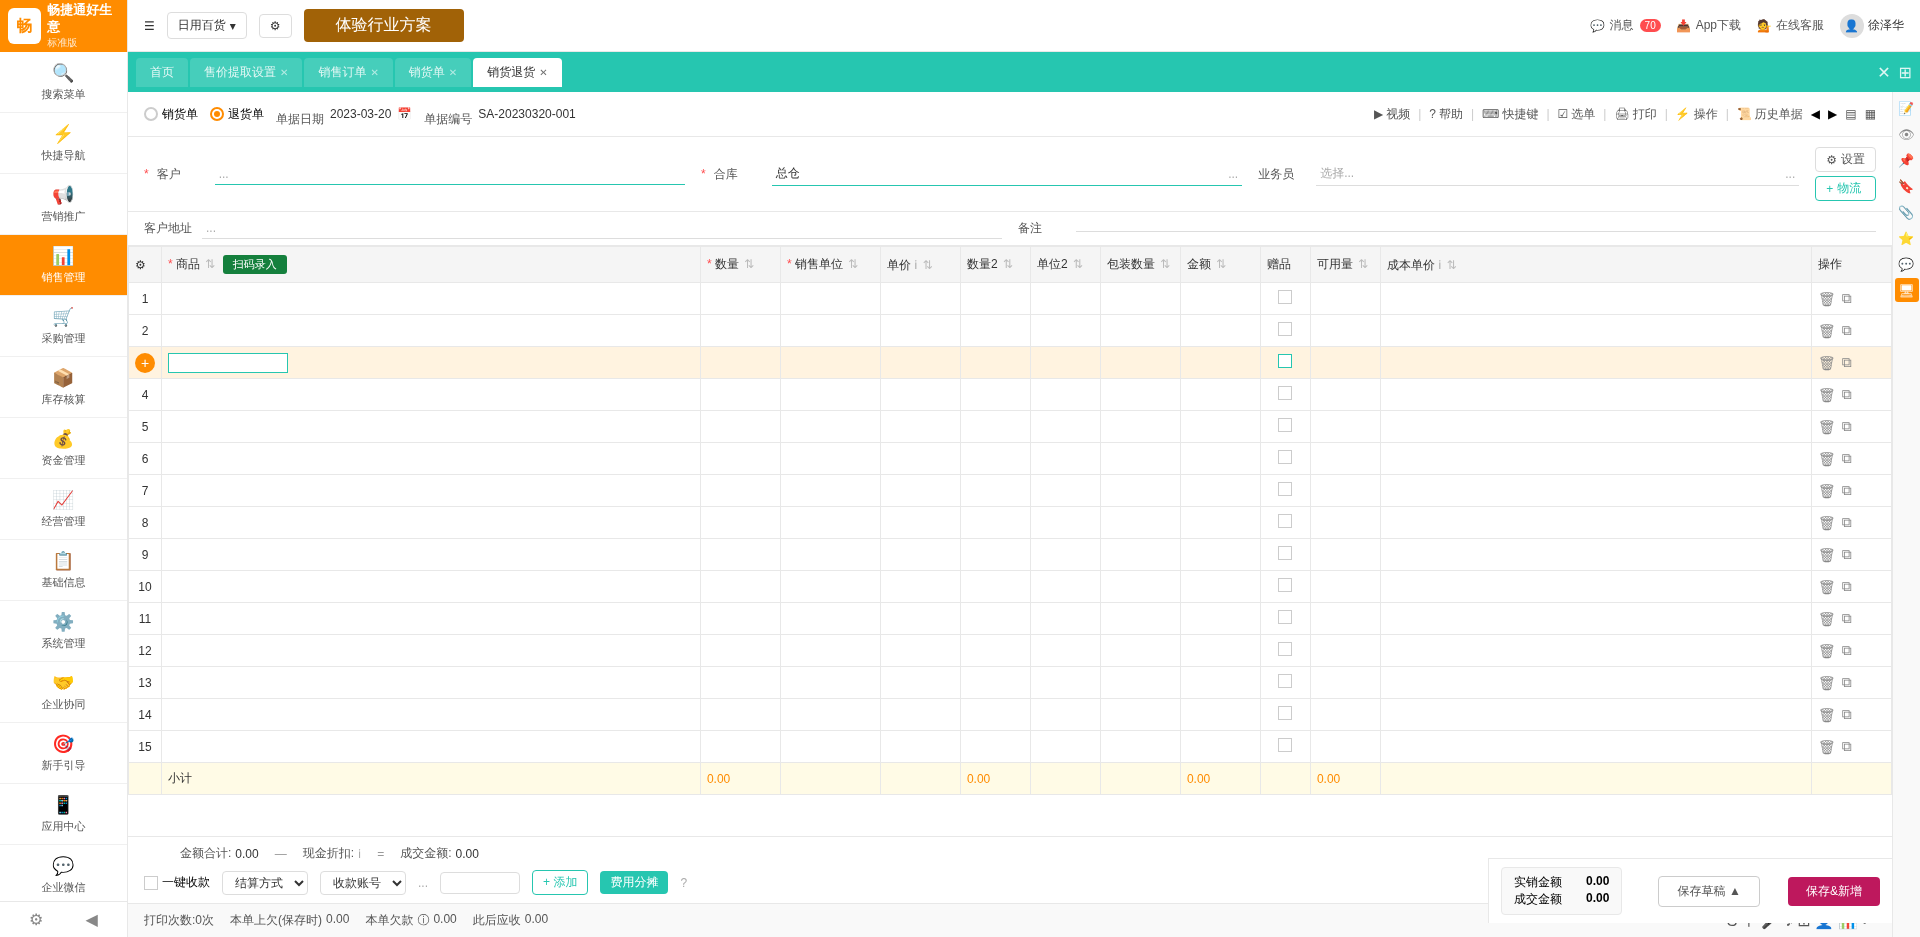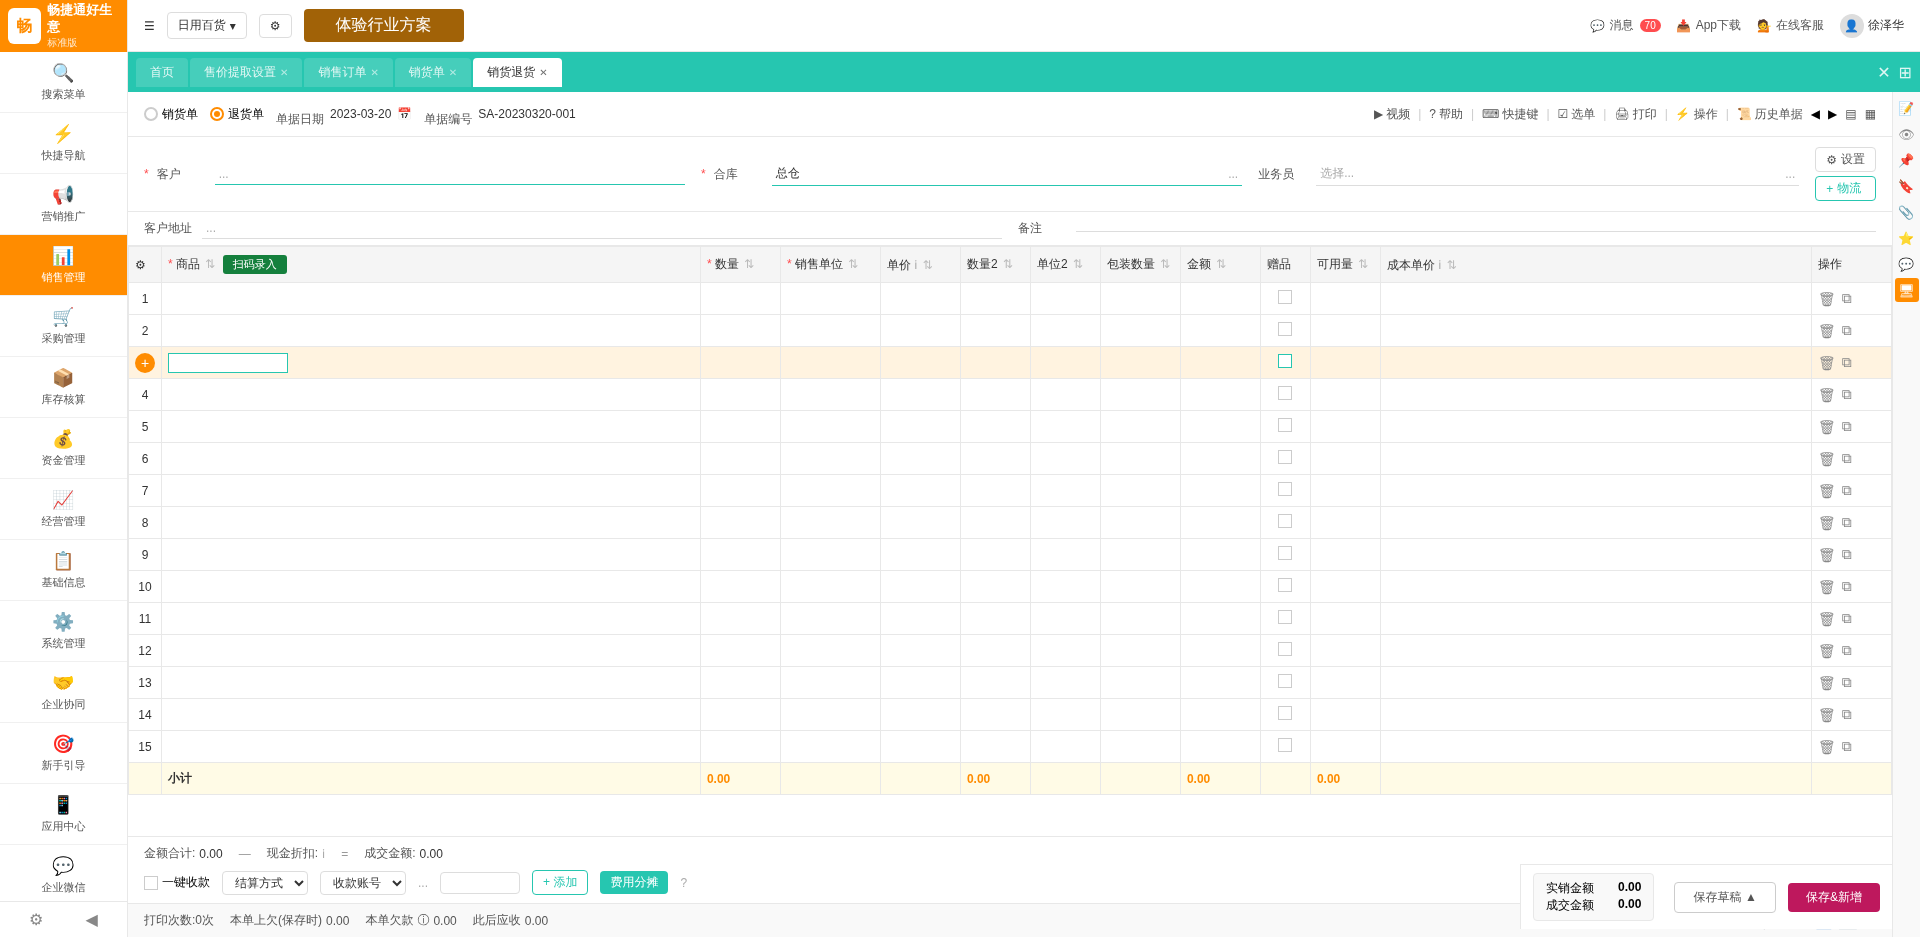--- a/index.html
+++ b/index.html
@@ -197,31 +197,31 @@
     .th-sort { color: #bbb; cursor: pointer; margin-left: 2px; }
     .scan-btn {
       background: #15803d; color: #fff; border: none; border-radius: 3px;
       padding: 2px 10px; cursor: pointer; font-size: 11px; white-space: nowrap;
     }
     .checkbox-cell { text-align: center; }
     .cb { width: 14px; height: 14px; border: 1px solid #ccc; display: inline-block; background: #fff; cursor: pointer; }
     .cb.highlighted-cb { border-color: #26c6b0; }
     .action-cell { display: flex; align-items: center; gap: 6px; }
     .action-icon { cursor: pointer; color: #888; font-size: 14px; }
-    .subtotal-row td { background: #fffbe6; font-weight: bold; color: #333; }
+    .subtotal-row td { background: #fffbe6; font-weight: normal; color: #333; }
     .subtotal-label { color: #555; }
 
     
     .bottom-area {
       background: #fff;
       border-top: 1px solid #e8e8e8;
       padding: 8px 16px;
     }
     .totals-row {
-      display: flex; align-items: center; gap: 16px; margin-bottom: 8px;
+      display: flex; align-items: center; gap: 16px; margin-bottom: 8px; margin-left: 36px;
     }
     .total-item { display: flex; align-items: center; gap: 4px; }
     .total-label { color: #555; }
     .total-value { color: #333; }
     .dash-sep { color: #999; }
     .equals-icon { color: #999; }
     .payment-row { display: flex; align-items: center; gap: 12px; }
     .payment-checkbox { display: flex; align-items: center; gap: 4px; cursor: pointer; }
     .payment-select {
       border: 1px solid #ddd; border-radius: 4px; padding: 3px 8px;
@@ -236,21 +236,21 @@
       background: #26c6b0; color: #fff; border: none;
       border-radius: 4px; padding: 3px 10px; cursor: pointer;
     }
     .help-icon { color: #aaa; cursor: pointer; }
 
     
     .status-bar {
       background: #f9f9f9; border-top: 1px solid #e8e8e8;
       padding: 6px 16px; display: flex; align-items: center; gap: 16px;
     }
-    .status-item { display: flex; align-items: center; gap: 4px; color: #555; }
+    .status-item { display: flex; align-items: flex-start; gap: 4px; color: #555; }
     .status-bar-right { margin-left: auto; display: flex; align-items: center; gap: 8px; }
     .print-tools { display: flex; align-items: center; gap: 4px; color: #555; }
     .tool-icon { font-size: 16px; cursor: pointer; color: #555; }
     .save-draft-btn {
       background: #fff; border: 1px solid #ccc; color: #555;
       border-radius: 4px; padding: 6px 18px; cursor: pointer; font-size: 13px;
     }
     .save-new-btn {
       background: #be185d; border: none; color: #fff;
       border-radius: 4px; padding: 6px 18px; cursor: pointer; font-size: 13px;
@@ -977,21 +977,21 @@
       <div class="right-sidebar-icon">👁</div>
       <div class="right-sidebar-icon">📌</div>
       <div class="right-sidebar-icon">🔖</div>
       <div class="right-sidebar-icon">📎</div>
       <div class="right-sidebar-icon">⭐</div>
       <div class="right-sidebar-icon">💬</div>
       <div class="right-sidebar-icon active">🖥</div>
     </div>
   </div>
 
-  <div style="position:fixed; bottom:8px; right:28px; background:#fff; border-top:1px solid #e8e8e8; border-left:1px solid #e8e8e8; padding:8px 12px; display:flex; align-items:center; gap:12px; z-index:10;">
+  <div style="position:fixed; bottom:14px; right:28px; background:#fff; border-top:1px solid #e8e8e8; border-left:1px solid #e8e8e8; padding:8px 12px; display:flex; align-items:center; gap:28px; z-index:10;">
     <div class="amount-panel">
       <div class="amount-row">
         <span>实销金额</span>
         <span style="font-weight:bold">0.00</span>
       </div>
       <div class="amount-row">
         <span>成交金额</span>
         <span style="font-weight:bold">0.00</span>
       </div>
     </div>

